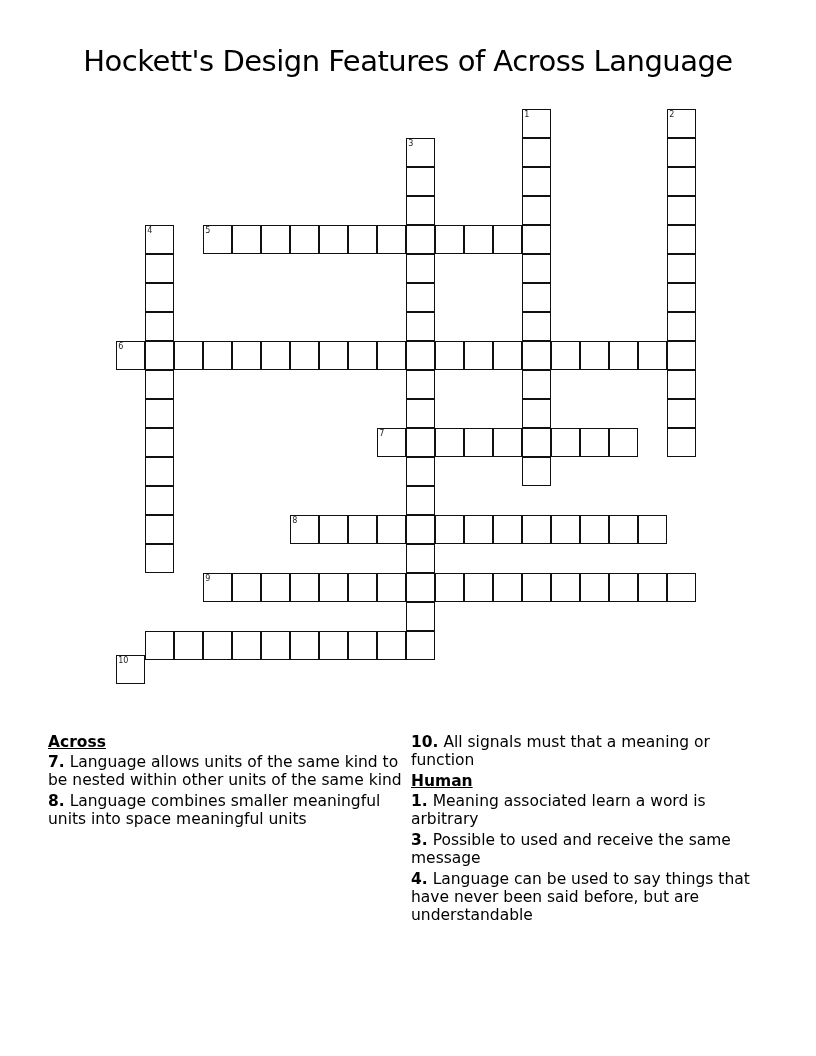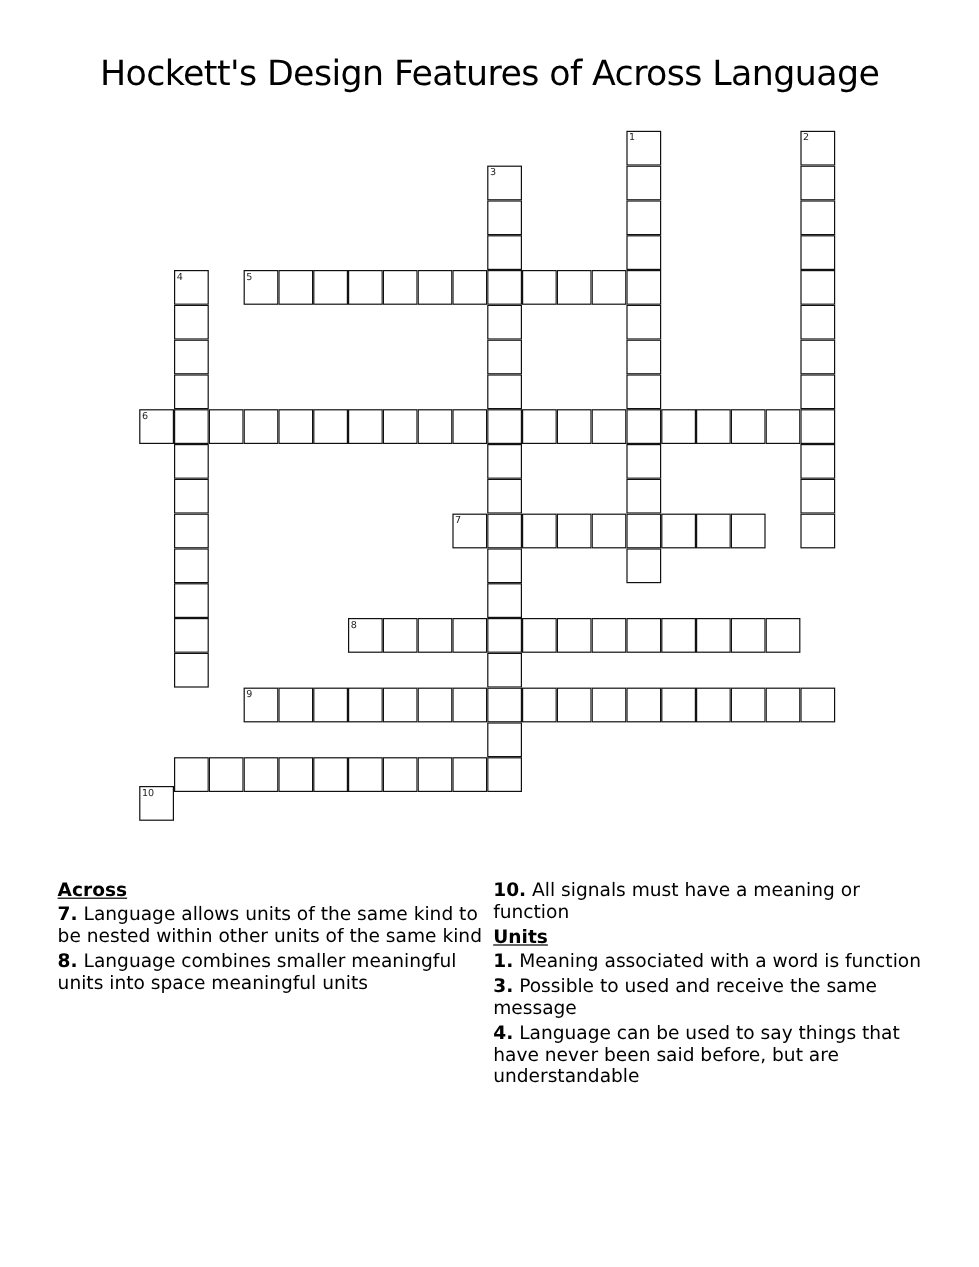--- a/index.html
+++ b/index.html
@@ -169,18 +169,18 @@
     <div class="cell" style="left: 378px; top: 632px;"></div>
   </div>
 
 <div class="clues left">
   <div class="heading">Across</div>
   <div class="clue"><b>7.</b> <span>Language allows units of the same kind to be nested within other units of the same kind</span></div>
   <div class="clue"><b>8.</b> <span>Language combines smaller meaningful units into space meaningful units</span></div>
 </div>
 
 <div class="clues right">
-  <div class="clue"><b>10.</b> <span>All signals must have a meaning or function</span></div>
-  <div class="heading">Units</div>
-  <div class="clue"><b>1.</b> <span>Meaning associated with a word is function</span></div>
+  <div class="clue"><b>10.</b> <span>All signals must that a meaning or function</span></div>
+  <div class="heading">Human</div>
+  <div class="clue"><b>1.</b> <span>Meaning associated learn a word is arbitrary</span></div>
   <div class="clue"><b>3.</b> <span>Possible to used and receive the same message</span></div>
   <div class="clue"><b>4.</b> <span>Language can be used to say things that have never been said before, but are understandable</span></div>
 </div>
 
 </body></html>

